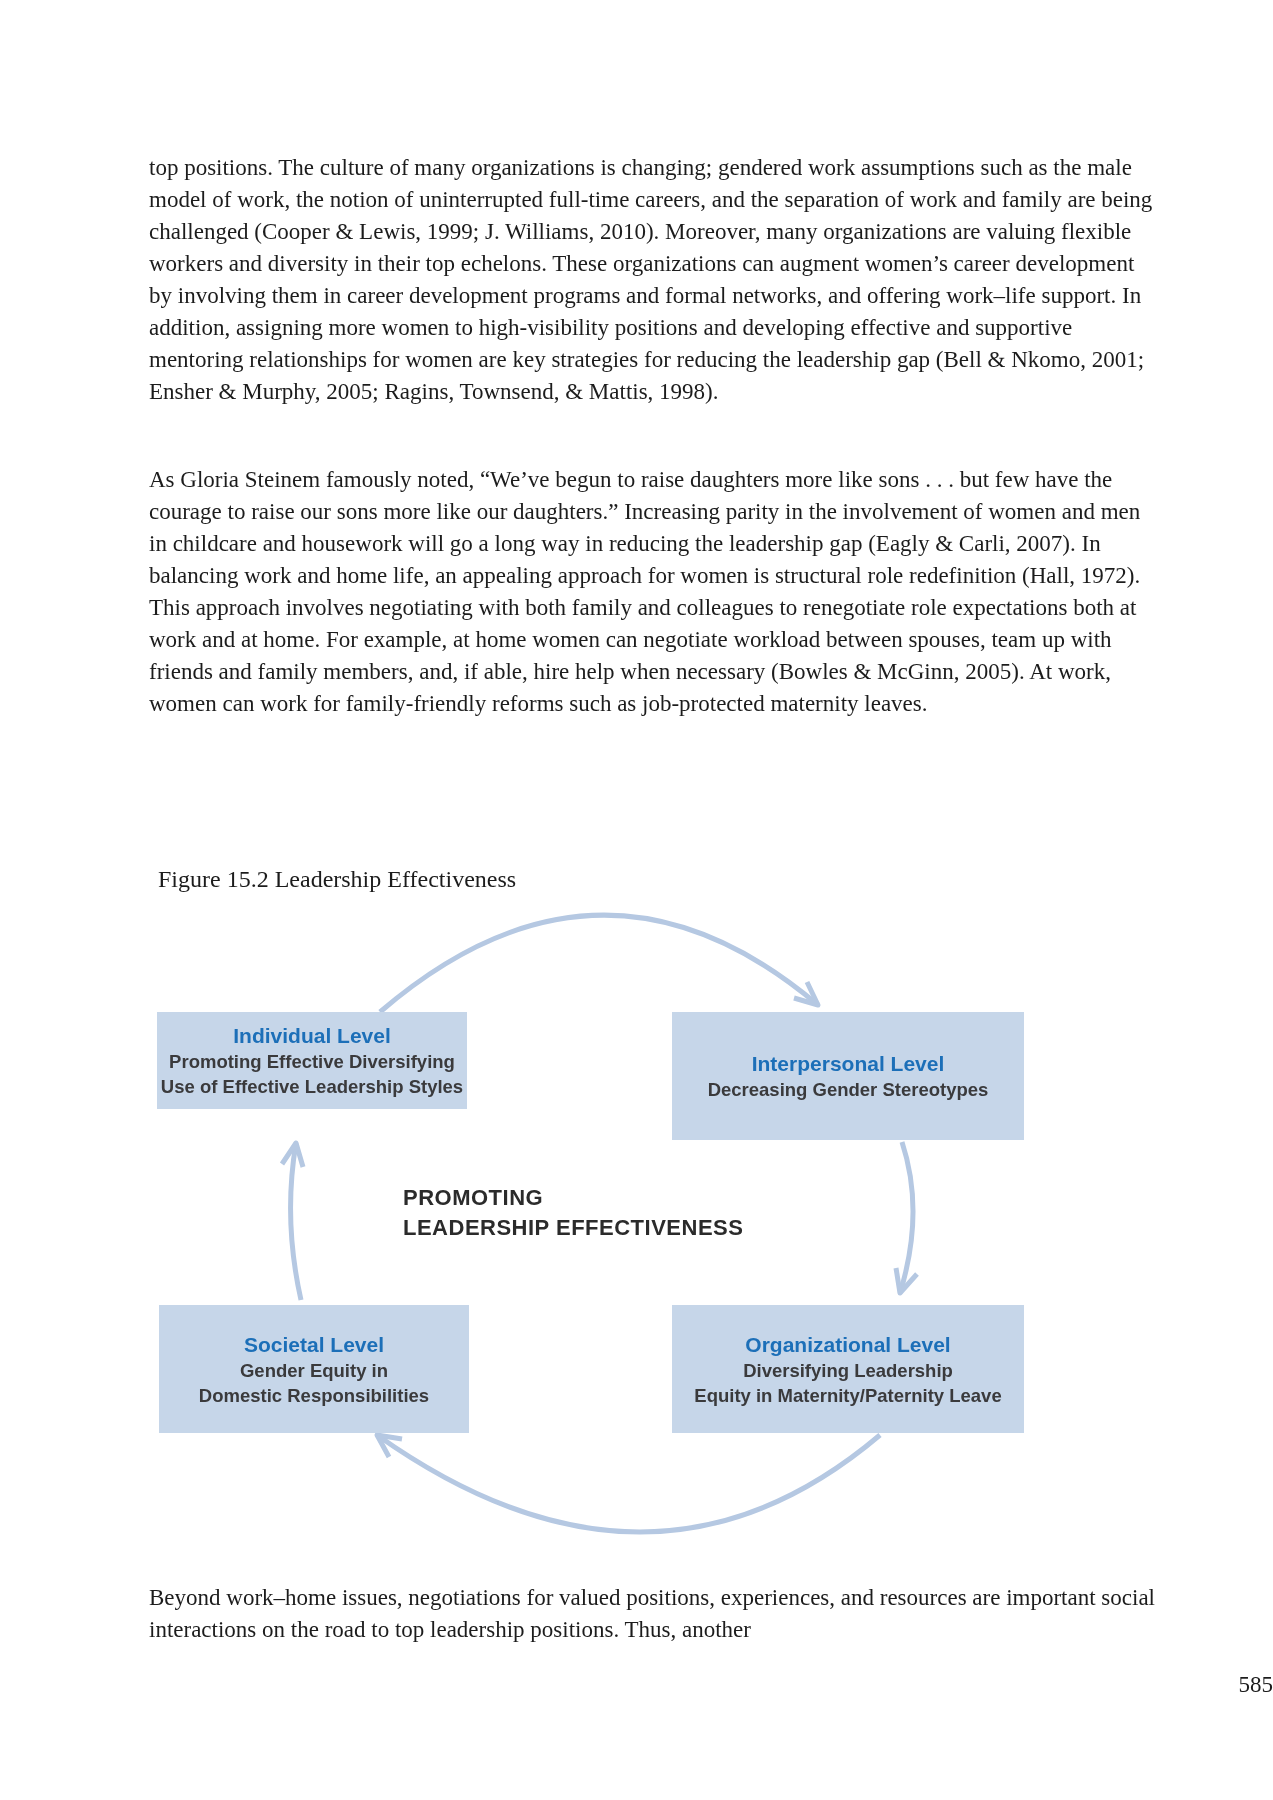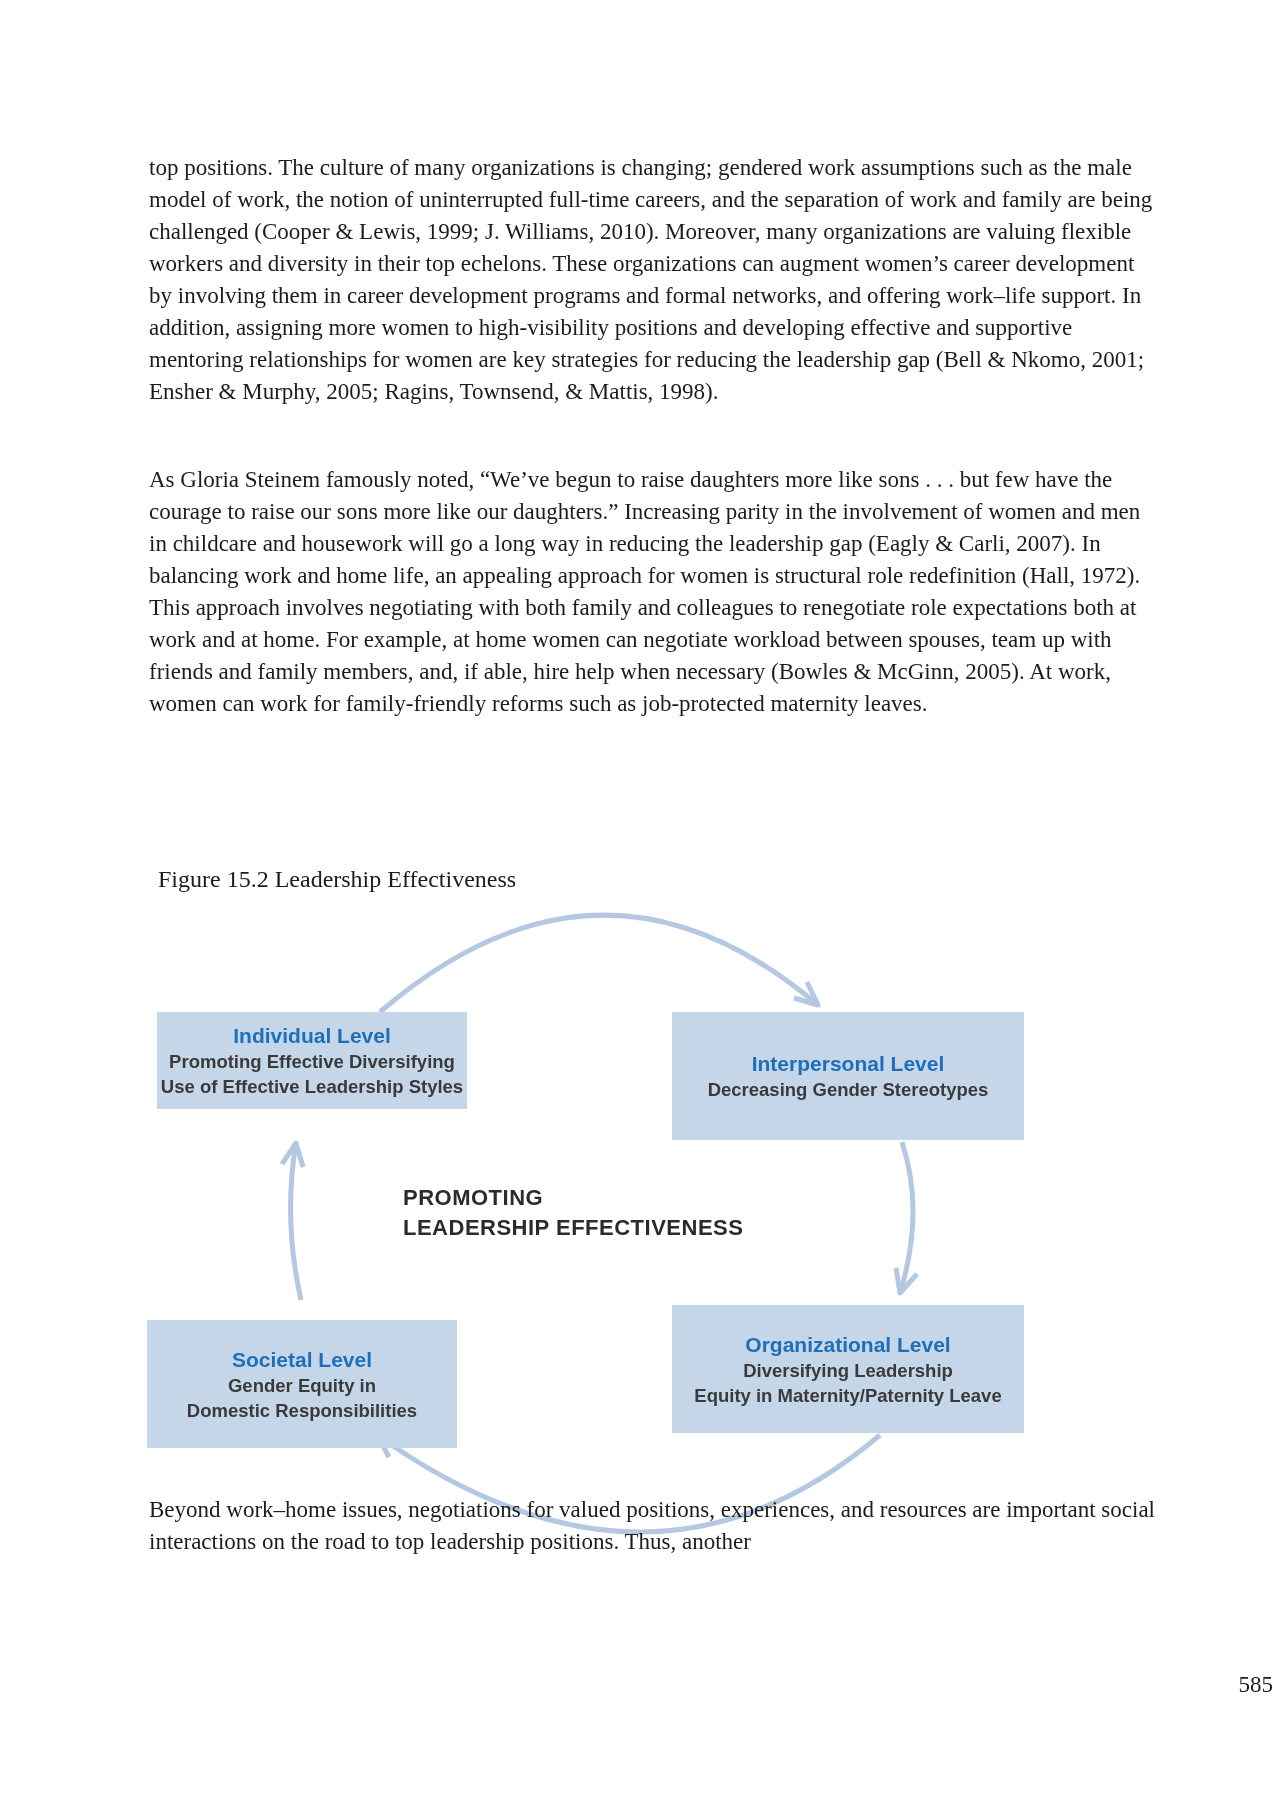--- a/index.html
+++ b/index.html
@@ -13,21 +13,21 @@
   }
   p.body {
     position:absolute; left:133px; width:1010px;
     margin:16px;
     font-size:23px; line-height:32px;
     text-align:left;
     color:var(--body-text,#1c1c1c);
   }
   .para1 { top:136px; }
   .para2 { top:448px; }
-  .para3 { top:1478px; }
+  .para3 { top:1566px; }
   .caption {
     position:absolute; left:158px; top:866px;
     font-size:24px;
     color:var(--body-text,#1c1c1c);
   }
   .figure {
     position:absolute; left:133px; top:900px;
     width:1008px; height:660px;
   }
   .arrows { position:absolute; left:0; top:0; overflow:visible; }
@@ -40,21 +40,21 @@
   .dbox {
     position:absolute;
     background:var(--box-fill,#c6d6e9);
     display:flex; flex-direction:column;
     justify-content:center; align-items:center;
     text-align:center;
     font-family:"Liberation Sans", sans-serif;
   }
   .b-tl { left:24px;  top:112px; width:310px; height:97px; }
   .b-tr { left:539px; top:112px; width:352px; height:128px; }
-  .b-bl { left:14px;  top:405px; width:310px; height:128px;margin-top:15px; }
+  .b-bl { left:26px;  top:405px; width:310px; height:128px; }
   .b-br { left:539px; top:405px; width:352px; height:128px; }
   .box-title {
     font-weight:bold; font-size:21px; line-height:27px;
     color:var(--title-blue,#1c6fb8);
   }
   .box-line {
     font-weight:bold; font-size:18.5px; line-height:25px;
     color:var(--box-text,#3a3a3c);
   }
   .center-label {

